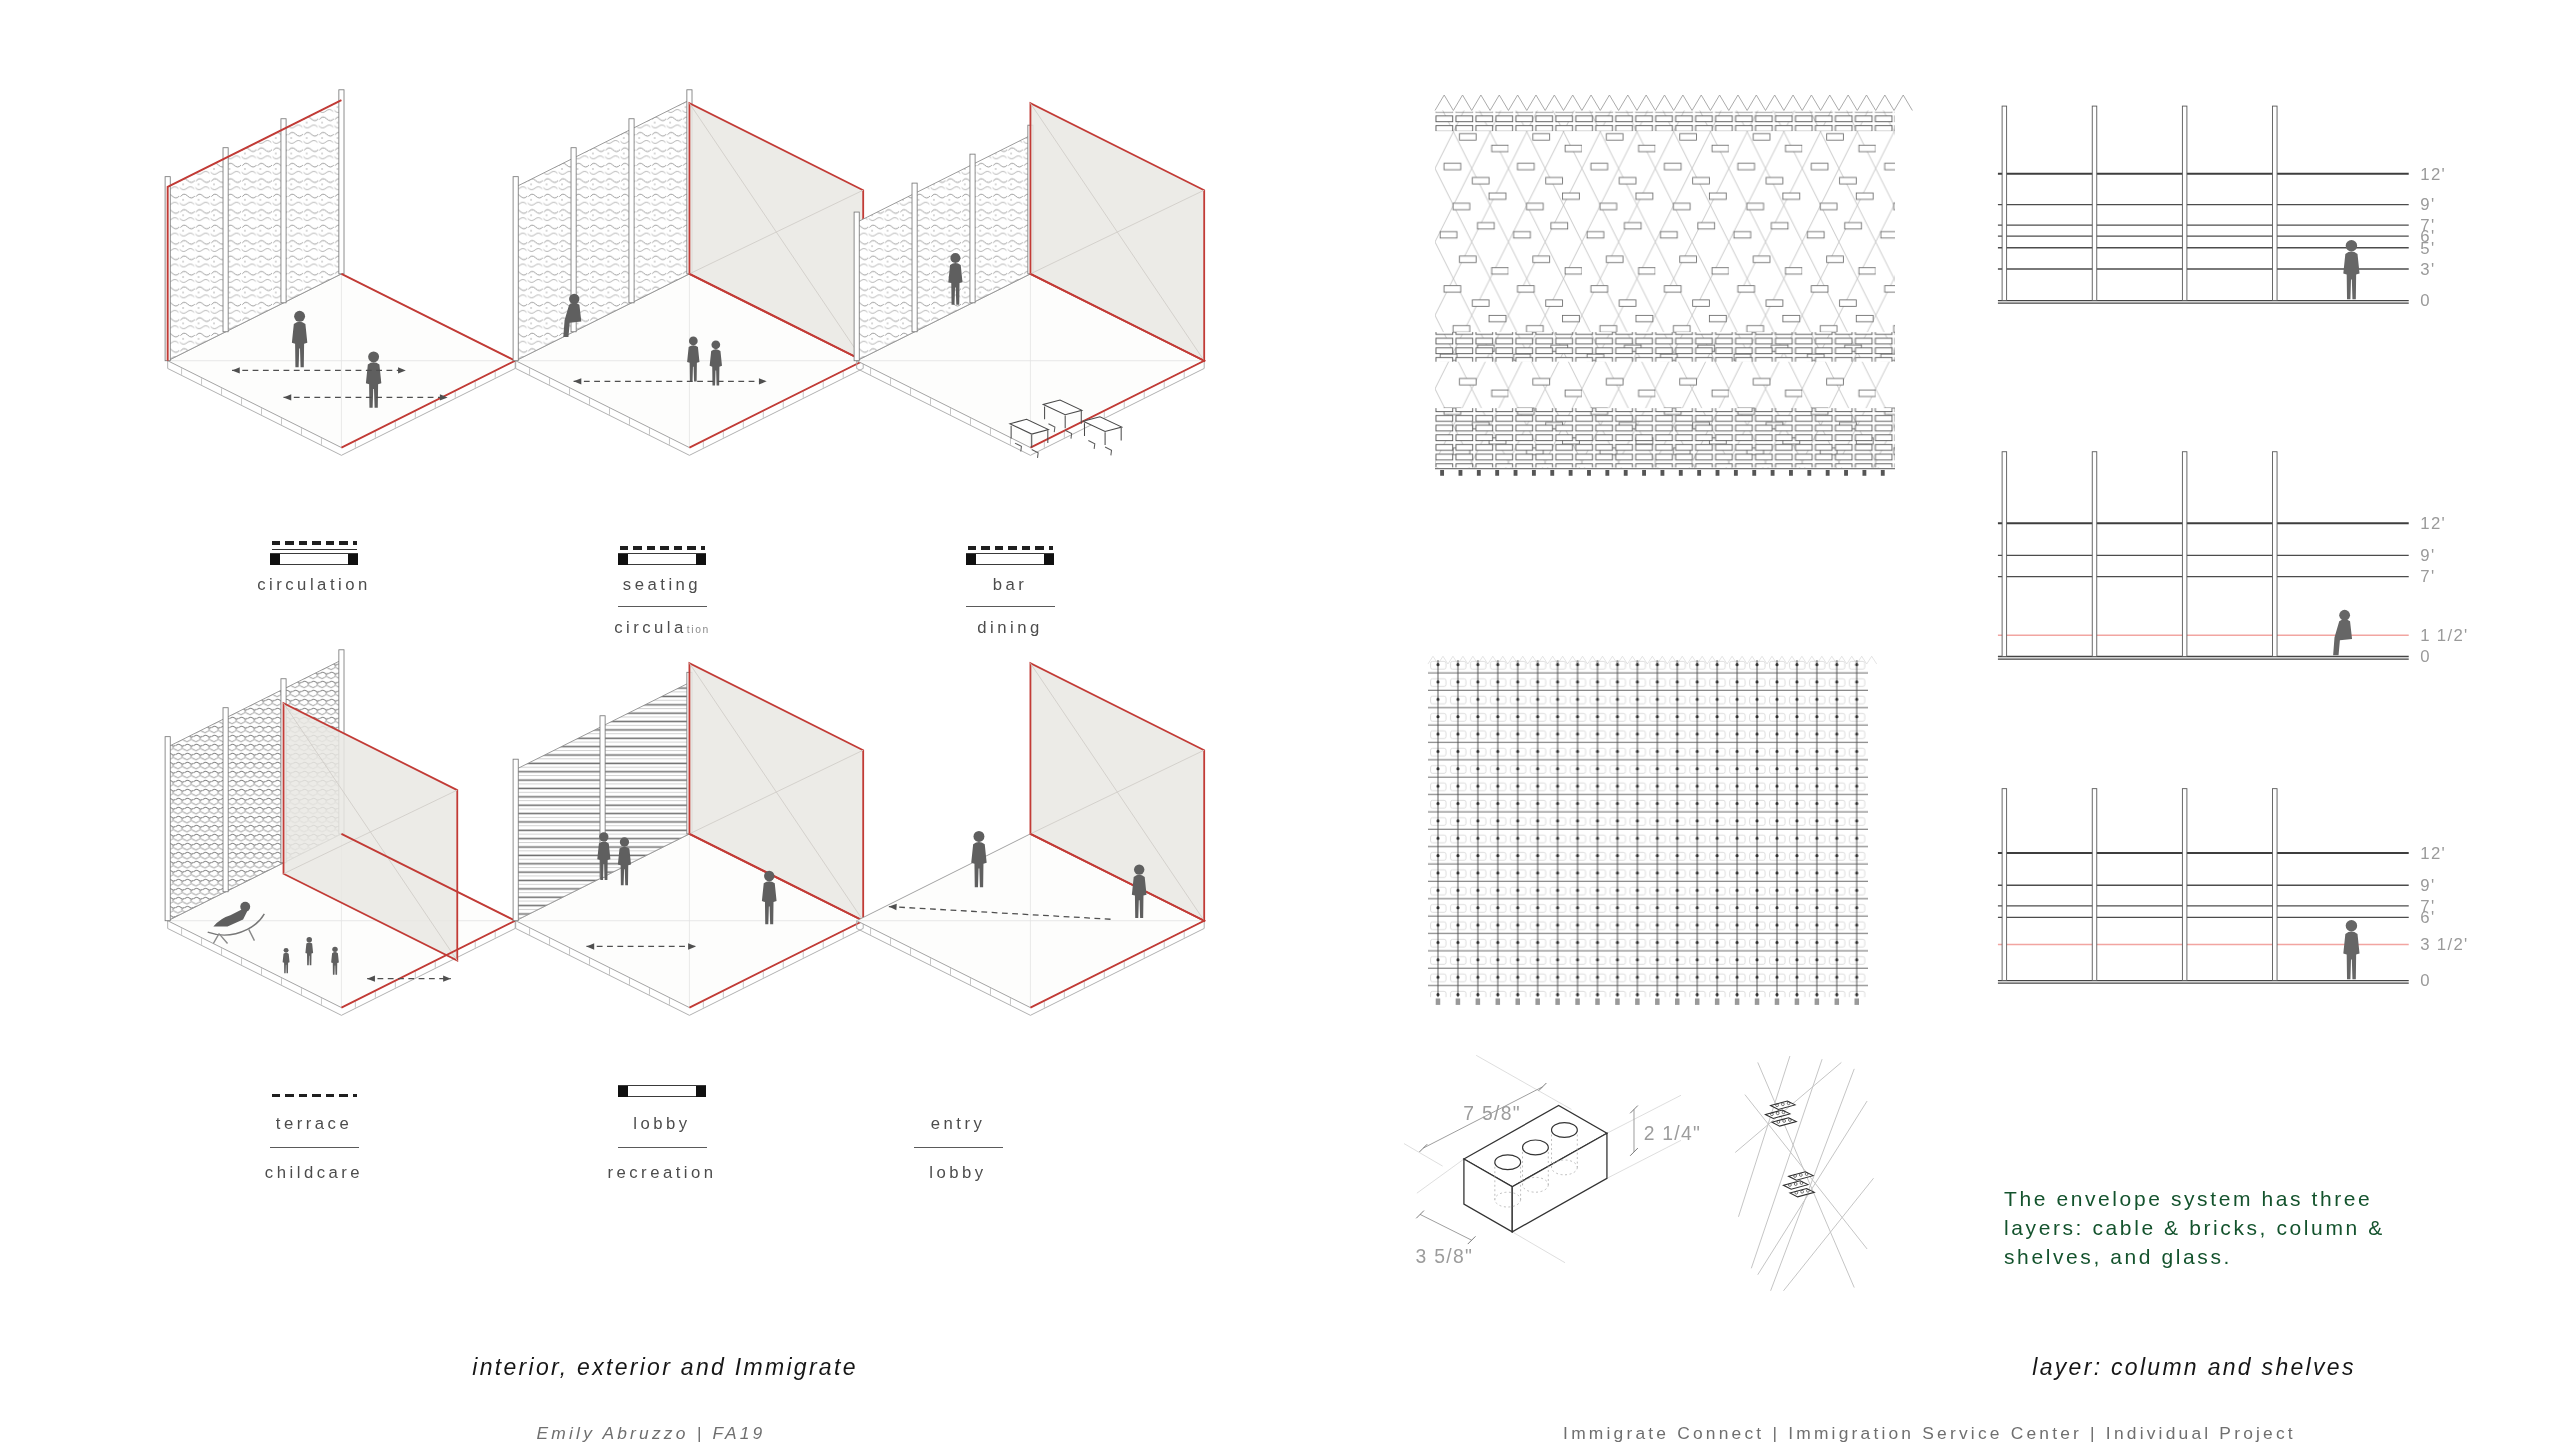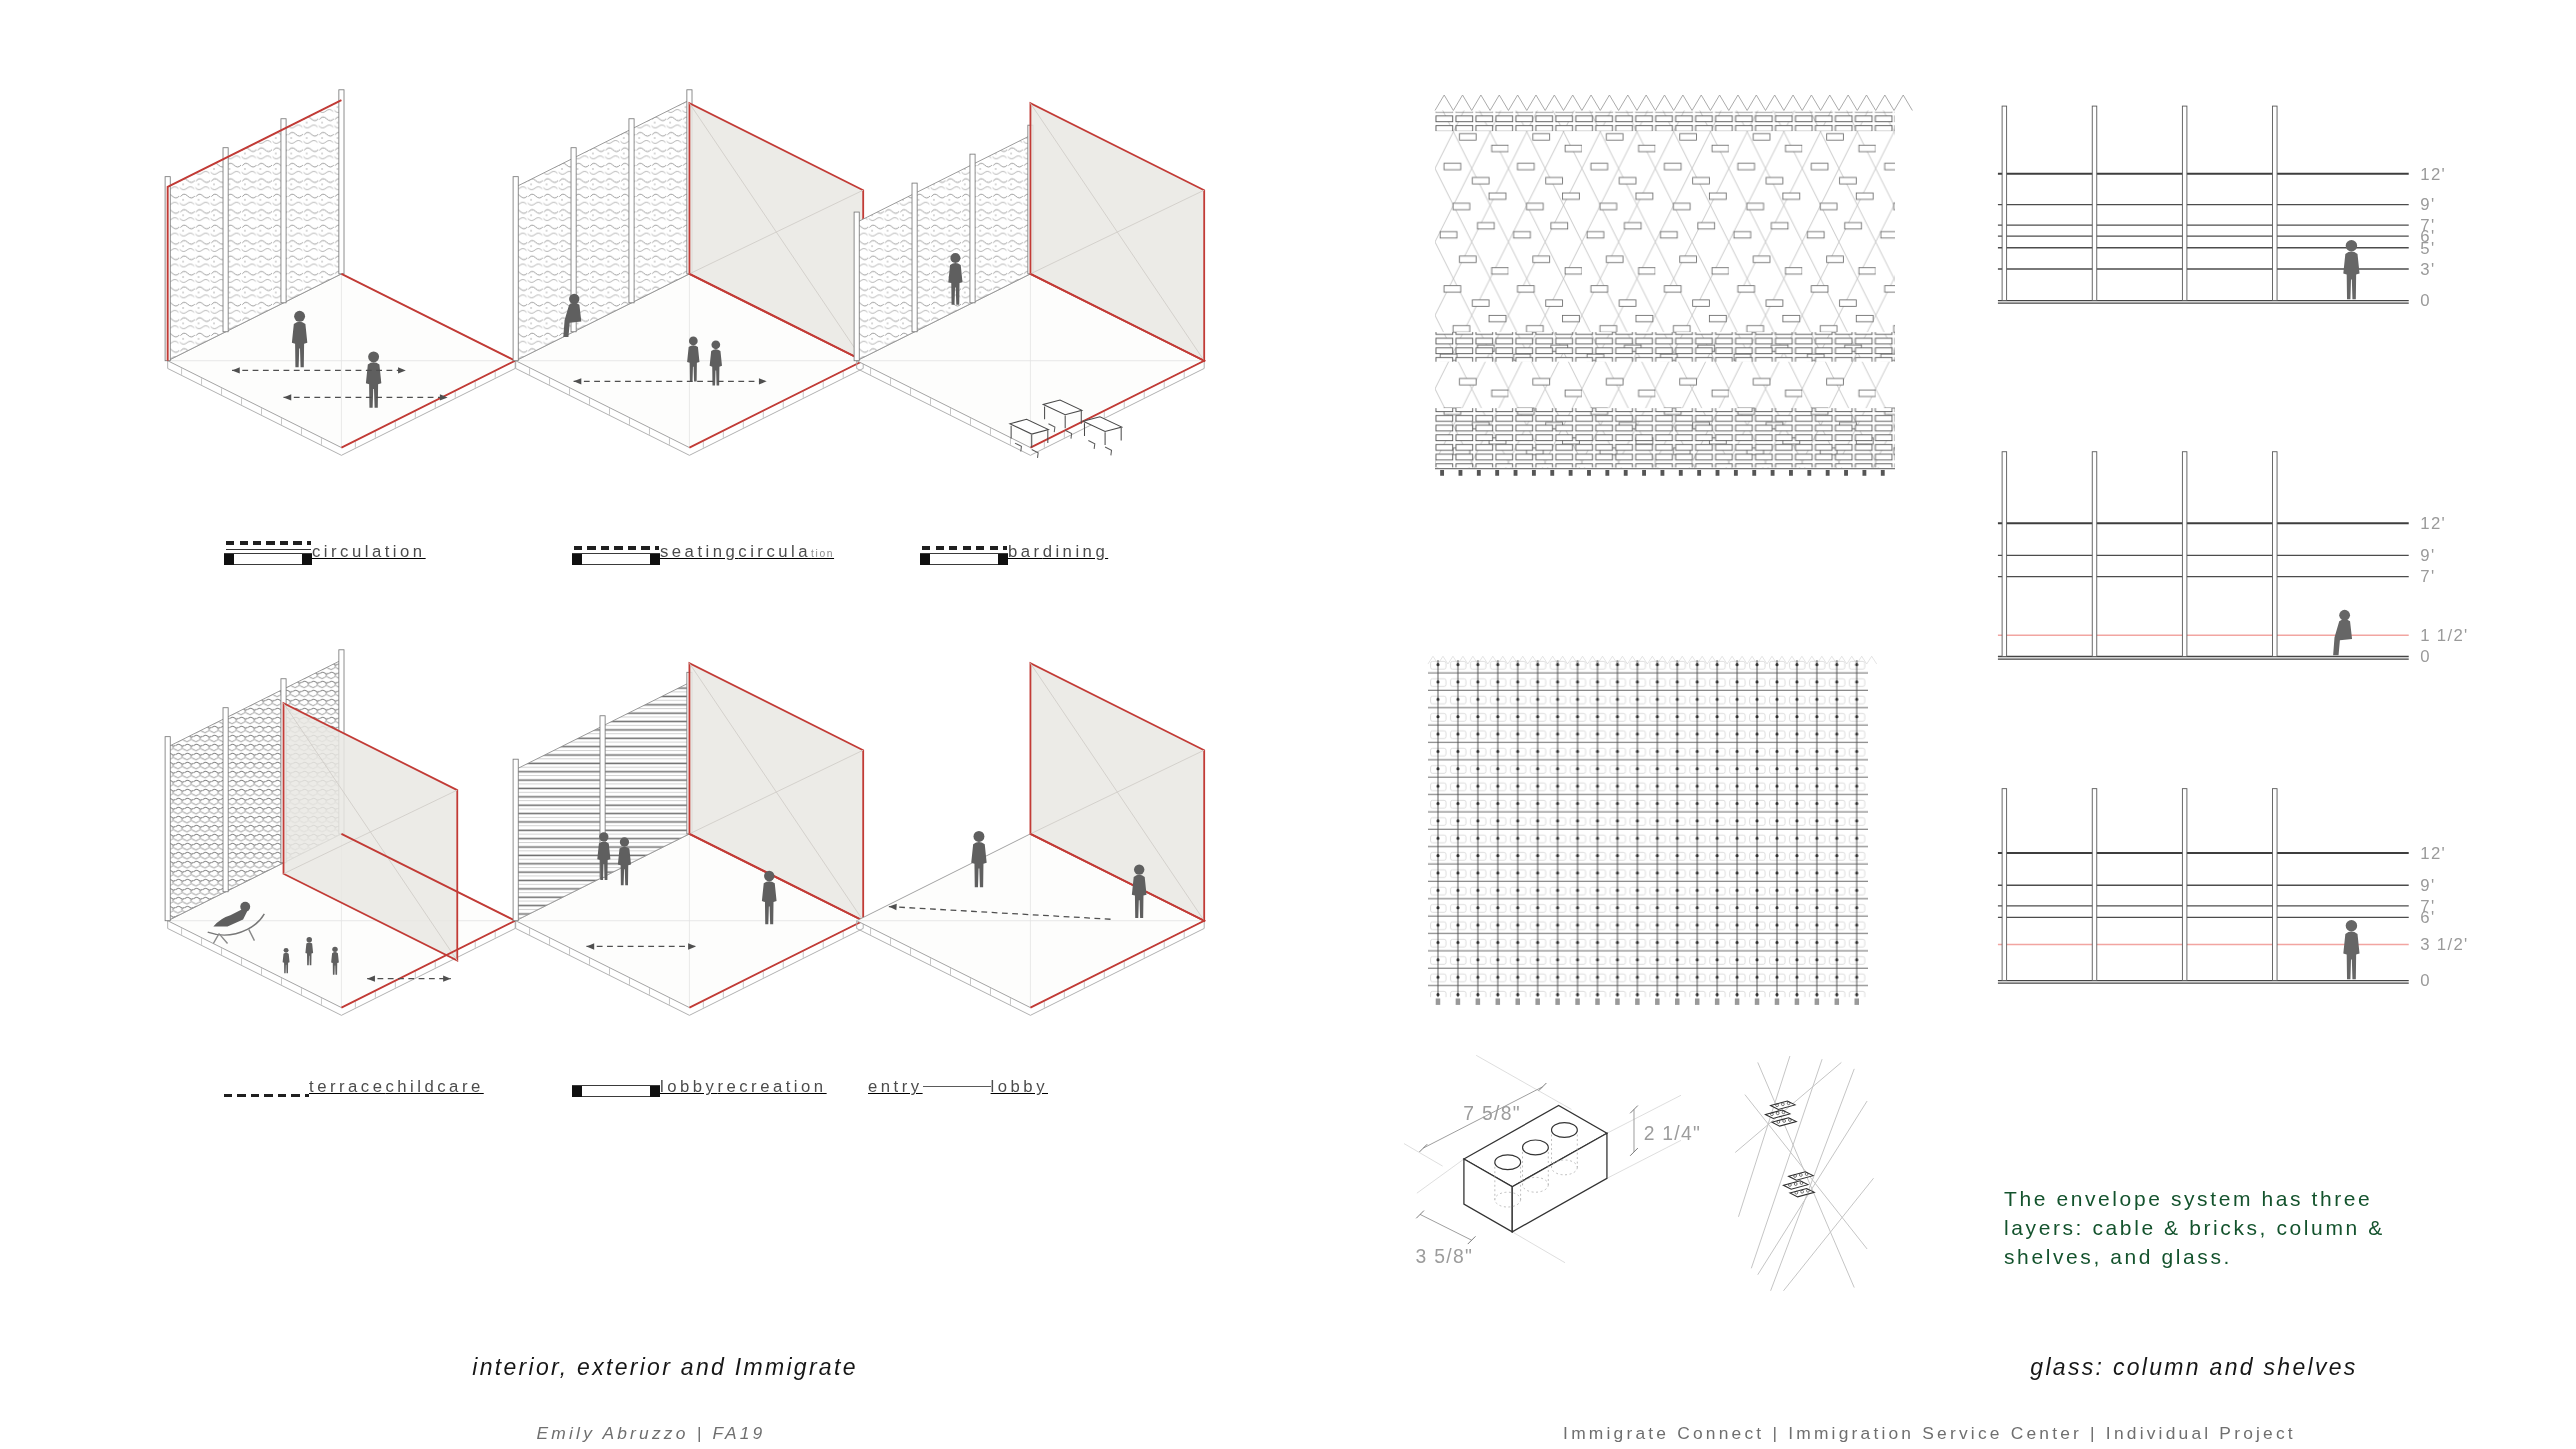--- a/index.html
+++ b/index.html
@@ -2,21 +2,21 @@
 <html style="font-size:10.3px"><head>
 <meta charset="utf-8">
 <style>
   html,body{margin:0;padding:0;background:#fff;}
   body{width:2576px;height:1449px;font-family:"Liberation Sans",sans-serif;}
   #board{position:relative;width:2576px;height:1449px;background:#ffffff;overflow:hidden;}
   #board svg{position:absolute;overflow:visible;}
   .title{position:absolute;font-style:italic;font-size:23px;letter-spacing:2.3px;color:#161616;text-align:center;width:580px;white-space:nowrap;}
   .credit{position:absolute;font-size:17.4px;letter-spacing:3.2px;color:#6f6f6f;text-align:center;white-space:nowrap;}
   .note{position:absolute;left:2004px;top:1184px;font-size:21px;letter-spacing:2.6px;line-height:29px;color:#14532d;}
-  .legend{position:absolute;width:180px;display:flex;flex-direction:row;align-items:center;text-decoration:underline;}
+  .legend{position:absolute;width:180px;display:flex;flex-direction:column;align-items:center;}
   .legend .iconbox{height:36px;display:flex;flex-direction:column;justify-content:flex-end;align-items:center;gap:3.9px;margin-bottom:10.3px;}
   .legend .dash{width:85px;height:3.2px;background:repeating-linear-gradient(90deg,#1f1f1f 0 8.4px,transparent 8.4px 13.5px);}
   .legend .thin{width:85px;height:0;border-top:1.3px solid #333;}
   .legend .wallbar{box-sizing:border-box;width:88px;height:11.6px;border:1.6px solid #3a3a3a;position:relative;background:#fff;}
   .legend .wallbar::before,.legend .wallbar::after{content:"";position:absolute;top:-0.6px;bottom:-0.6px;width:9.7px;background:#101010;}
   .legend .wallbar::before{left:-0.6px;}
   .legend .wallbar::after{right:-0.6px;}
   .legend .lab{font-size:16.7px;letter-spacing:3.5px;color:#4c4c4c;white-space:nowrap;}
   .legend .lab .suffix{font-size:10.3px;letter-spacing:1.6px;color:#8b8b8b;}
   .legend .divline{width:89px;height:0;border-top:1.3px solid #5a5a5a;margin:10.3px 0 11.6px;}
@@ -550,16 +550,16 @@
     </svg>
 
   <div class="note">
     <div>The envelope system has three</div>
     <div>layers: cable &amp; bricks, column &amp;</div>
     <div>shelves, and glass.</div>
   </div>
 
   <div class="title" style="left:375px;top:1354px;">interior, exterior and Immigrate</div>
   <div class="credit" style="left:361px;top:1423px;width:580px;font-style:italic;">Emily Abruzzo | FA19</div>
-  <div class="title" style="left:1904px;top:1354px;">glass: column and shelves</div>
+  <div class="title" style="left:1904px;top:1354px;">layer: column and shelves</div>
   <div class="credit" style="left:1511px;top:1423px;width:837px;">Immigrate Connect | Immigration Service Center | Individual Project</div>
 </div>
 
 
 </body></html>

